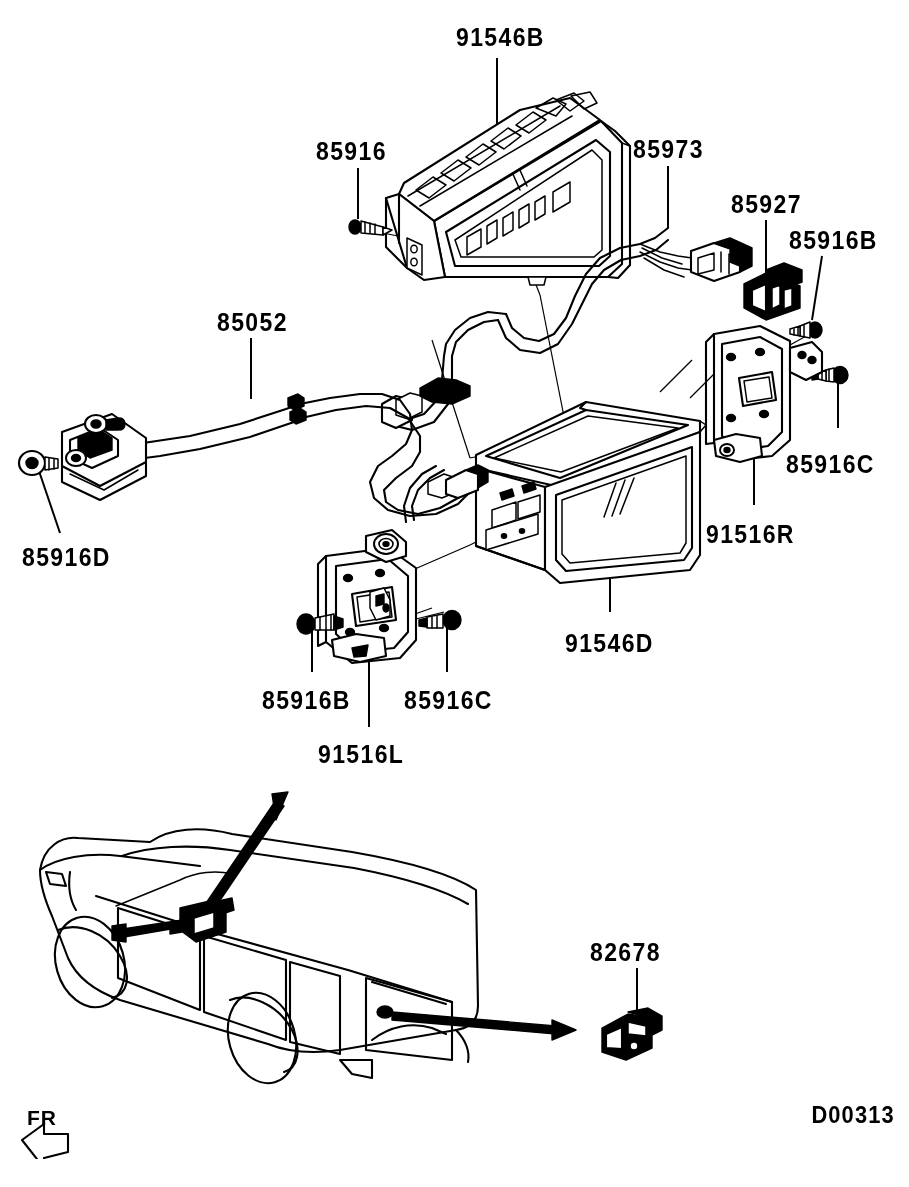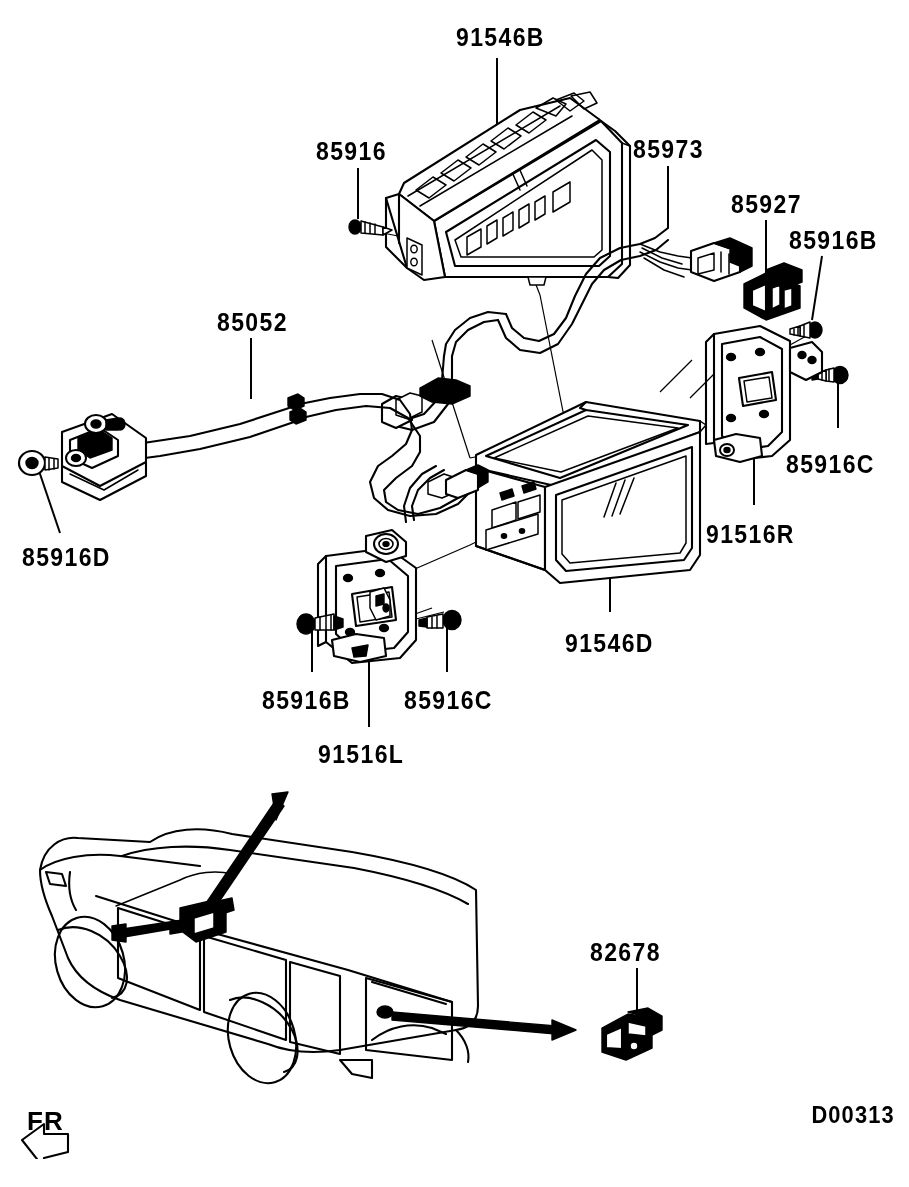--- a/index.html
+++ b/index.html
@@ -48,21 +48,21 @@
     color: #000;
     white-space: nowrap;
     transform: scaleX(0.95);
     transform-origin: right top;
   }
   #fr-label {
     position: absolute;
     left: 27px;
     top: 1106px;
     font-family: "Liberation Sans", sans-serif;
-    font-size: 26px;
+    font-size: 21px;
     font-weight: 700;
     letter-spacing: 1px;
     color: #000;
   }
 </style>
 </head>
 <body>
 
 <div id="sheet">
 

